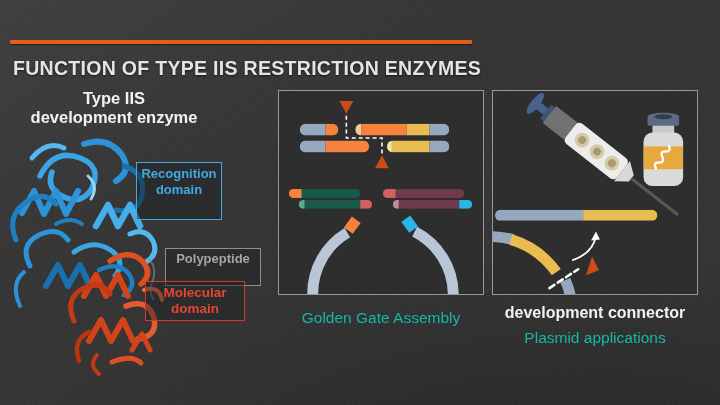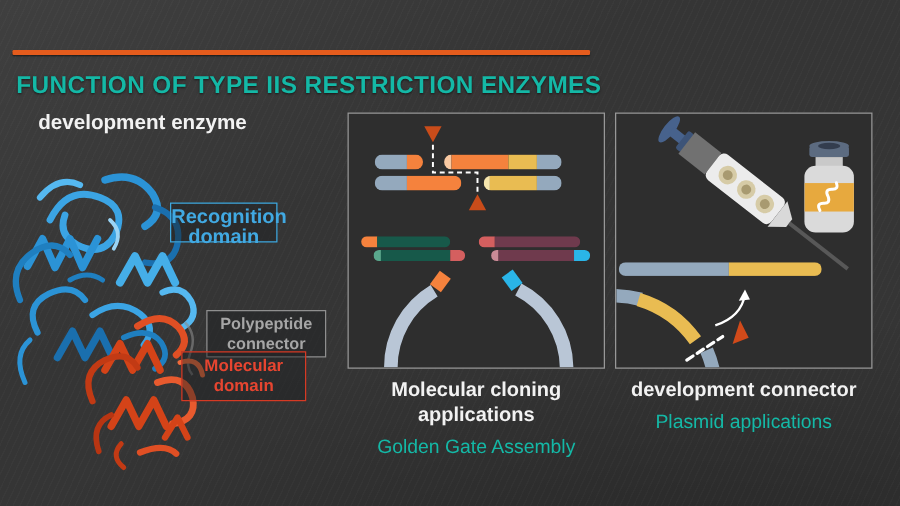--- a/index.html
+++ b/index.html
@@ -5,33 +5,33 @@
   html,body{margin:0;padding:0;}
   body{width:720px;height:405px;overflow:hidden;font-family:"Liberation Sans",sans-serif;background:#222;}
   .slide{position:relative;width:720px;height:405px;background:#353535;overflow:hidden;}
   .slide::before{content:"";position:absolute;inset:0;z-index:0;pointer-events:none;background:
     repeating-linear-gradient(115deg, rgba(255,255,255,0.018) 0 1px, transparent 1px 5px),
     linear-gradient(150deg, rgba(255,255,255,0.05) 0%, rgba(255,255,255,0) 38%),
     radial-gradient(130% 95% at 80% 120%, rgba(0,0,0,0.28), transparent 62%);}
   .layer{position:absolute;z-index:1;}
 
   
-  .title{left:13px;top:9px;width:520px;color:#14b8a6;font-size:19.5px;font-weight:bold;
+  .title{left:13px;top:9px;width:520px;color:#e5e5e5;font-size:19.5px;font-weight:bold;
     letter-spacing:0.3px;text-shadow:0 1px 2px rgba(0,0,0,0.6);white-space:nowrap;margin-top:48px;}
   .title-rule{left:10px;top:40px;width:462px;height:4px;background:#e55c1d;border-radius:1px;
     box-shadow:0 1px 1px rgba(0,0,0,0.5);}
 
   
   .enzyme-heading{left:4px;top:89px;width:220px;text-align:center;color:#f2f2f2;
     font-size:16.5px;font-weight:bold;line-height:19px;}
   .protein-svg{left:2px;top:128px;}
   .domain-label{position:absolute;z-index:2;text-align:center;font-weight:bold;
     background:rgba(28,30,34,0.45);box-sizing:border-box;}
-  .label-recognition{left:136px;top:162px;width:86px;height:32px;border:1.5px solid #3fa9e0;
-    color:#41a9e2;font-size:16px;line-height:16px;padding-top:3px;}
+  .label-recognition{left:136px;top:162px;width:86px;height:58px;border:1.5px solid #3fa9e0;
+    color:#41a9e2;font-size:13px;line-height:16px;padding-top:3px;}
   .label-connector{left:165px;top:224px;width:96px;height:38px;border:1.5px solid #8f8f8f;
     color:#a6a6a6;font-size:13px;line-height:16px;padding-top:2px;margin-top:24px;}
   .label-catalytic{left:145px;top:281px;width:100px;height:40px;border:1.5px solid #d63a24;
     color:#e64530;font-size:13.5px;line-height:16px;padding-top:3px;}
 
   
   .panel{width:206px;height:205px;border:1.5px solid #989898;box-sizing:border-box;
     background:#2e2e2e;overflow:hidden;}
   .panel-cloning{left:278px;top:90px;}
   .panel-rna{left:492px;top:90px;}
@@ -46,20 +46,21 @@
 </style>
 </head>
 <body>
 
 <div class="slide">
 
   <h1 class="layer title">FUNCTION OF TYPE IIS RESTRICTION ENZYMES</h1>
   <div class="layer title-rule"></div>
 
   <div class="layer enzyme-heading">
+    <div>Type IIS</div>
     <div>development enzyme</div>
   </div>
 
   <svg class="layer protein-svg" width="212" height="250" viewBox="0 0 212 250">
     <g fill="none" stroke-linecap="round" stroke-linejoin="round">
       <path d="M30,30 Q45,12 62,20" stroke="#55b8f0" stroke-width="5"></path>
       <path d="M38,48 Q52,20 78,30 Q100,38 90,60 Q80,78 60,68 Q44,60 50,44" stroke="#3ba4e4" stroke-width="5.5"></path>
       <path d="M82,16 Q106,8 120,27 Q130,43 114,53" stroke="#2b93d6" stroke-width="6"></path>
       <path d="M122,38 Q144,45 140,67 Q136,86 114,82" stroke="#1a6fae" stroke-width="5"></path>
       <path d="M20,85 L32,63 L42,86 L54,63 L64,86 L76,63" stroke="#2b93d6" stroke-width="6"></path>
@@ -88,21 +89,20 @@
       <path d="M97,246 Q86,237 95,227" stroke="#c23a14" stroke-width="4"></path>
     </g>
   </svg>
 
   <div class="layer domain-label label-recognition">
     <div>Recognition</div>
     <div>domain</div>
   </div>
   <div class="layer domain-label label-connector">
     <div>Polypeptide</div>
-    <div>connector</div>
   </div>
   <div class="layer domain-label label-catalytic">
     <div>Molecular</div>
     <div>domain</div>
   </div>
 
   <div class="layer panel panel-cloning">
     <svg viewBox="0 0 206 205">
       <defs>
         <clipPath id="cbA">
@@ -233,24 +233,20 @@
         <path d="M73,191 A87,87 0 0 1 78,206" stroke="#94a9bd" stroke-width="11" fill="none"></path>
         <line x1="57" y1="199" x2="86" y2="180" stroke="#ffffff" stroke-width="2.6" stroke-dasharray="6 4" stroke-linecap="round"></line>
         <polygon points="94,186 107,181 100,167" fill="#d14a1a"></polygon>
         <path d="M80,171 Q101,164 104,146" fill="none" stroke="#ffffff" stroke-width="1.8"></path>
         <polygon points="104,142 99,151 108,150" fill="#ffffff"></polygon>
       </g>
     </svg>
   </div>
 
   <div class="layer caption caption-cloning">
-    <div class="caption-bold">
-      <div>Molecular cloning</div>
-      <div>applications</div>
-    </div>
     <div class="caption-sub">Golden Gate Assembly</div>
   </div>
   <div class="layer caption caption-rna">
     <div class="caption-bold">
       <div>development connector</div>
     </div>
     <div class="caption-sub">Plasmid applications</div>
   </div>
 
 </div>

